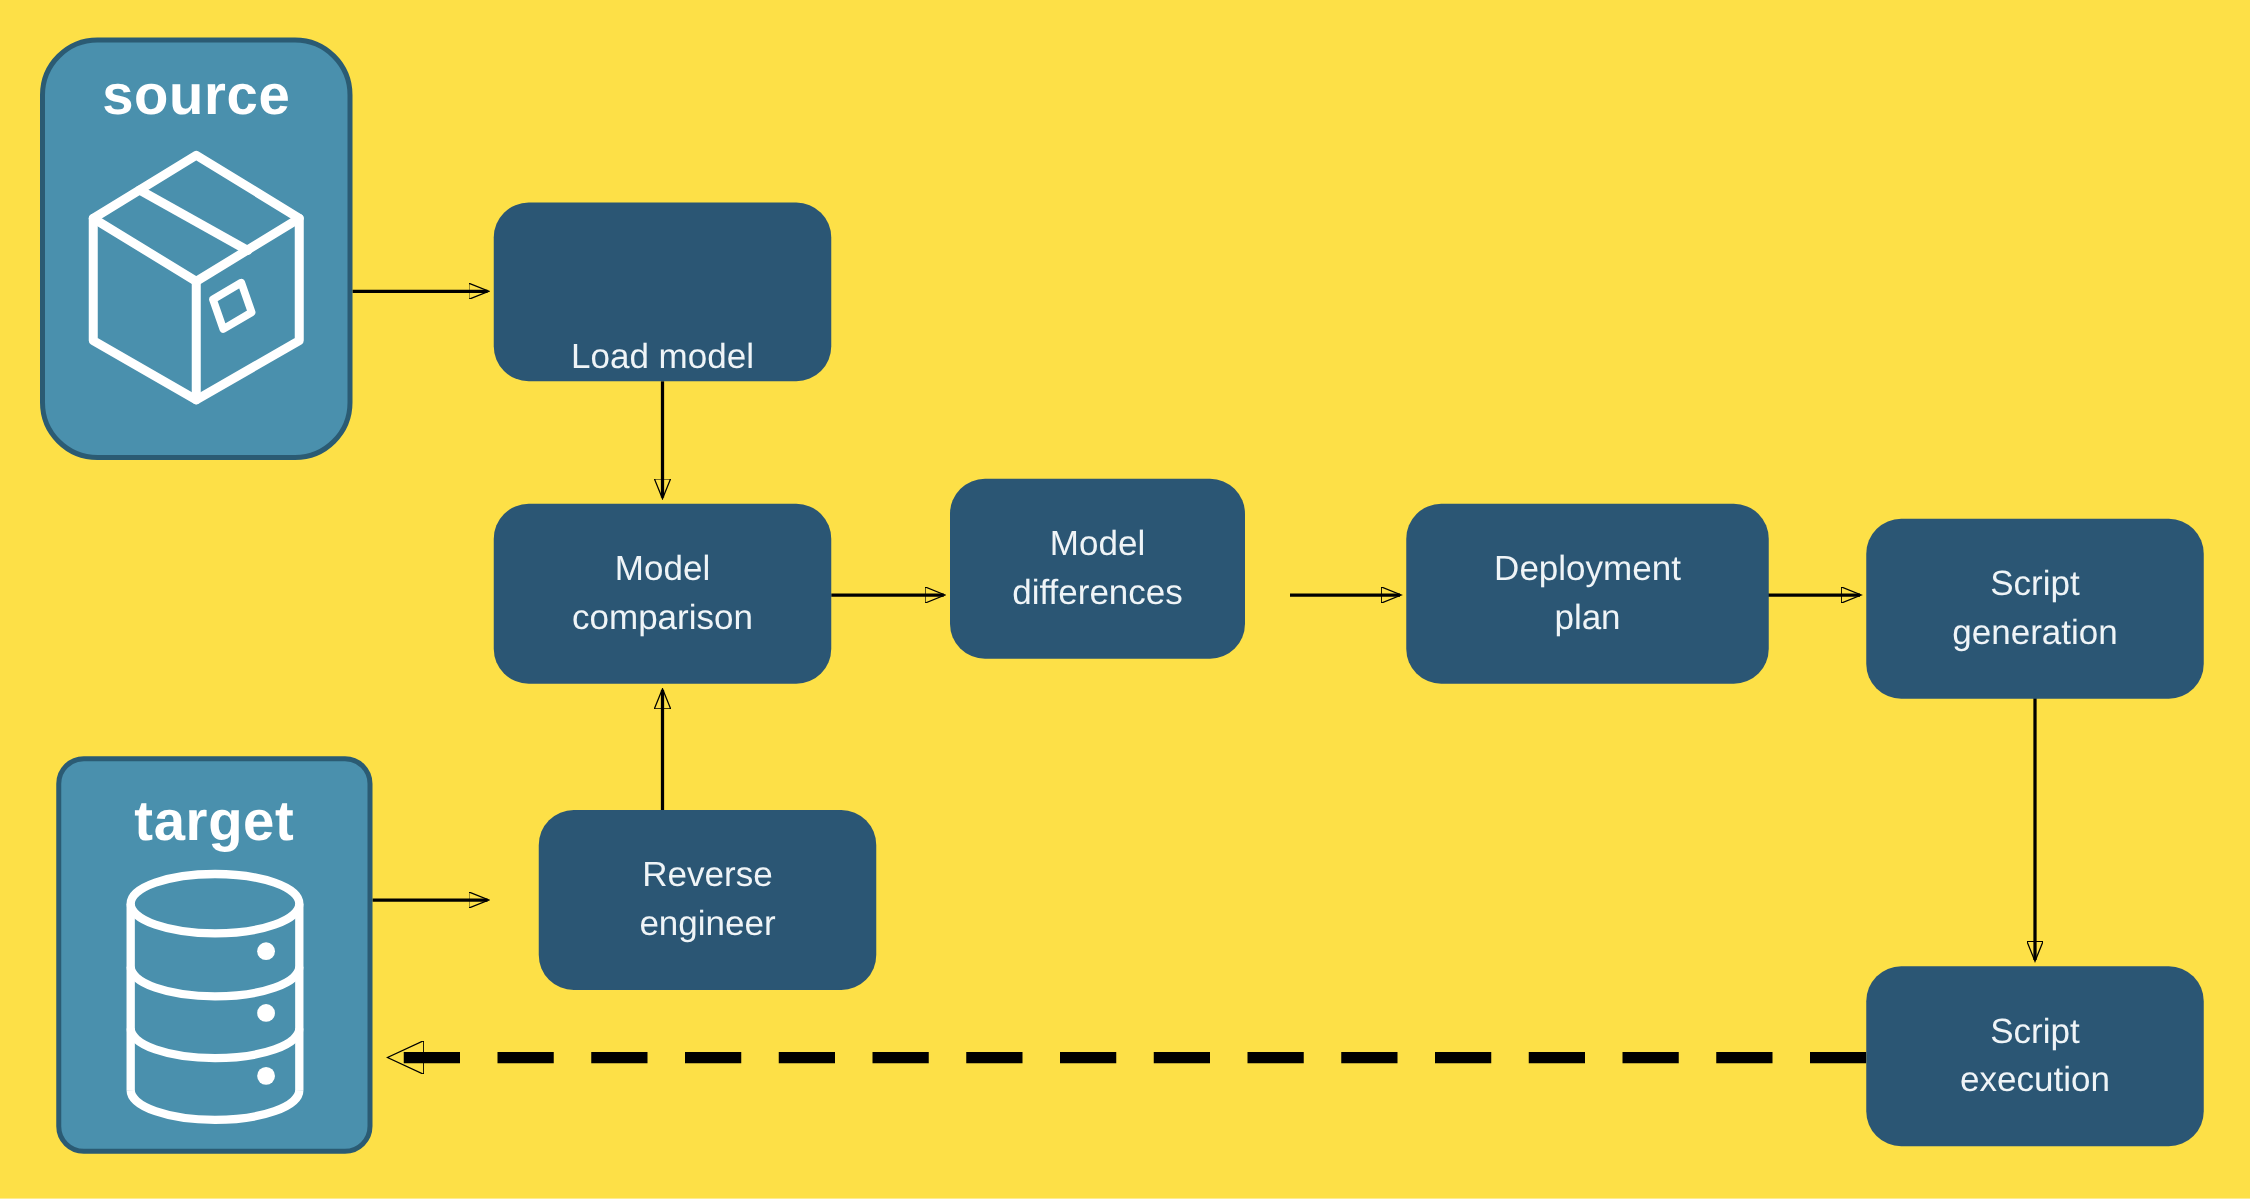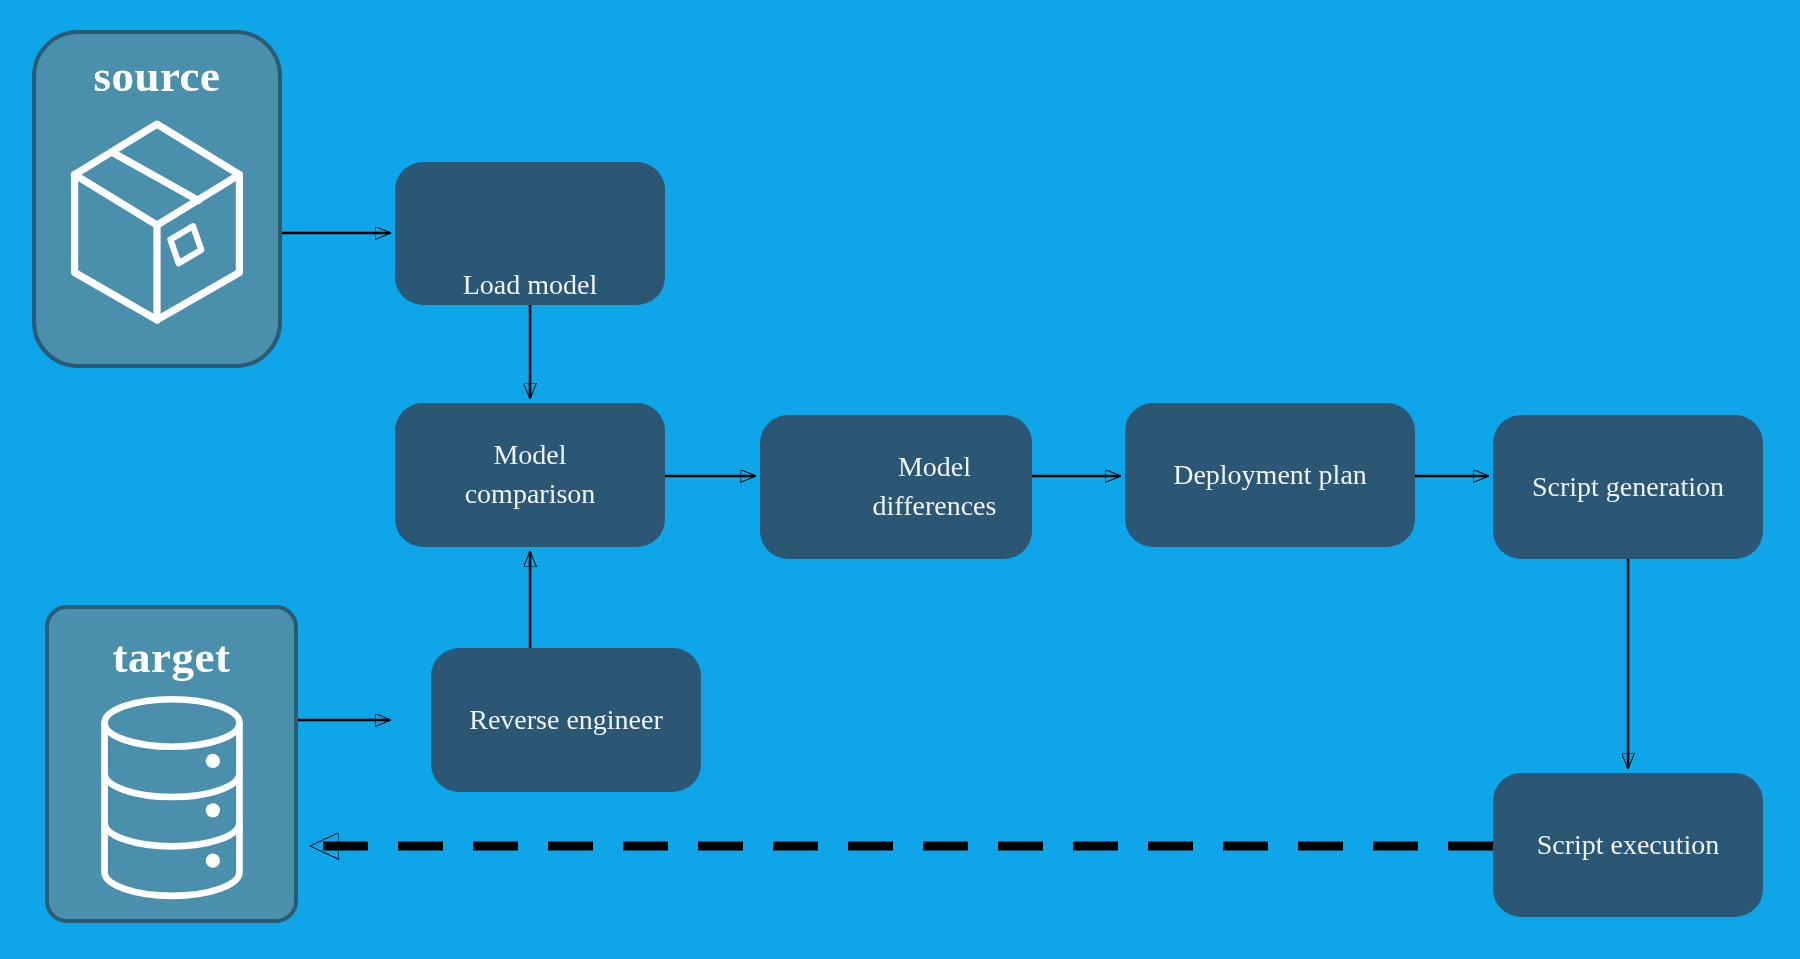--- a/index.html
+++ b/index.html
@@ -1,22 +1,21 @@
 <!DOCTYPE html>
 <html><head>
 <meta charset="utf-8">
 <style>
   html,body{margin:0;padding:0;background:#ffffff;}
   body{font-family:"Liberation Sans", sans-serif;}
   .canvas{
     position:relative;
     width:1800px;height:959px;
-    background:#0ea5e9;
+    background:#fde047;
     overflow:hidden;
-    font-family:Liberation Serif, serif;
   }
   .connectors{
     position:absolute;left:0;top:0;width:1800px;height:959px;
     pointer-events:none;
   }
   .connectors path{stroke:#000000;fill:none;}
   .node{
     position:absolute;
     box-sizing:border-box;
     display:flex;
@@ -48,21 +47,21 @@
     font-weight:bold;
     letter-spacing:0.5px;
   }
   
   #n-source{left:32px; top:30px; width:250px; height:338px; padding-top:16px;}
   #n-target{left:45px; top:605px; width:253px; height:318px; padding-top:22px;border-radius:22px;}
   #n-source .endpoint-icon{margin-top:16px;}
   #n-target .endpoint-icon{margin-top:10px;}
   #n-load-model{left:395px; top:162px; width:270px; height:143px;align-items:flex-end;}
   #n-model-comparison{left:395px; top:403px; width:270px; height:144px;}
-  #n-model-differences{left:760px; top:415px; width:272px; height:144px;justify-content:flex-end;}
+  #n-model-differences{left:760px; top:383px; width:236px; height:144px;}
   #n-deployment-plan{left:1125px; top:403px; width:290px; height:144px;}
   #n-script-generation{left:1493px; top:415px; width:270px; height:144px;}
   #n-reverse-engineer{left:395px; top:648px; width:270px; height:144px;margin-left:36px;}
   #n-script-execution{left:1493px; top:773px; width:270px; height:144px;}
 </style>
 </head>
 <body>
 
 <div class="canvas">
 

